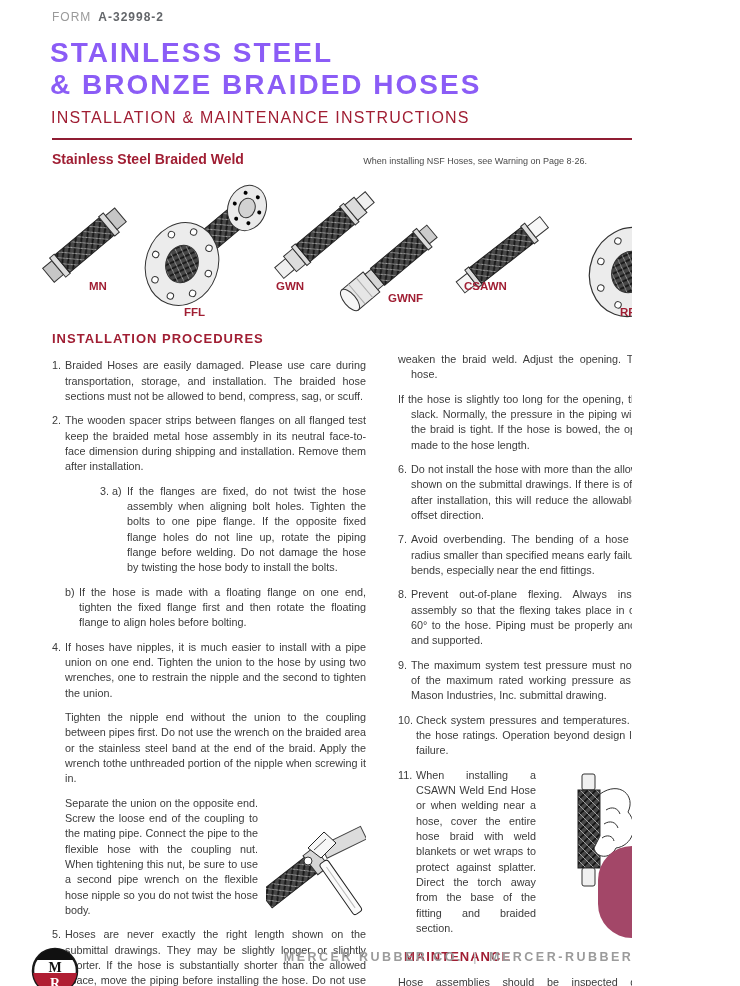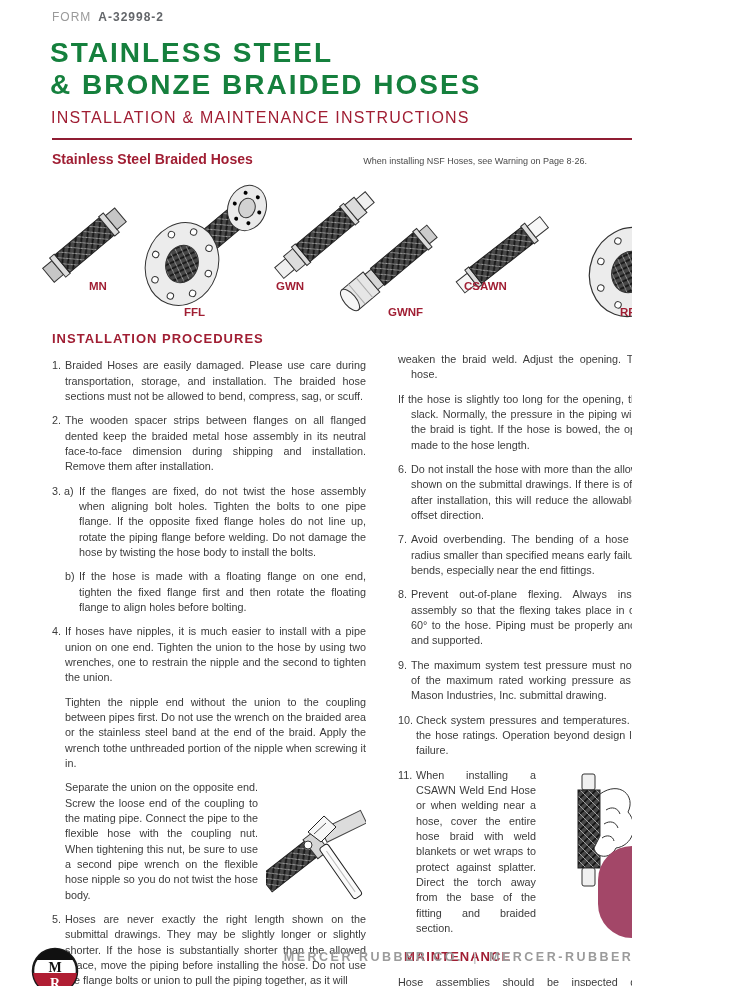--- a/index.html
+++ b/index.html
@@ -3,43 +3,43 @@
 <meta charset="utf-8">
 <style>
   html,body{margin:0;padding:0;background:#ffffff;}
   .page{position:relative;width:632px;height:986px;background:#fff;overflow:hidden;
         font-family:"Liberation Sans",sans-serif;color:#3b3b3b;}
 
   
   .form-line{position:absolute;left:52px;top:10px;font-size:12px;letter-spacing:1px;color:#9a9a9a;}
   .form-num{color:#63666a;font-weight:bold;margin-left:7px;}
   .title{position:absolute;left:50px;top:37px;margin:0;font-size:28px;line-height:1.14;
-         font-weight:bold;letter-spacing:2px;color:#15803d;}
+         font-weight:bold;letter-spacing:2px;color:#8b5cf6;}
   .subtitle{position:absolute;left:51px;top:109px;font-size:16px;font-weight:normal;
             letter-spacing:1.2px;color:#A01E33;}
   .rule{position:absolute;left:52px;top:138px;width:638px;height:2px;background:#8f1d33;}
   .section-heading{position:absolute;left:52px;top:151px;font-size:14px;font-weight:bold;color:#A01E33;}
   .nsf-note{position:absolute;right:45px;top:156px;font-size:9px;color:#4a4a4a;}
 
   
   .figures{position:absolute;left:0;top:180px;width:740px;height:148px;}
   .fig-label{position:absolute;font-size:11.5px;font-weight:bold;color:#A01E33;}
   .lbl-mn{left:52px;top:100px;padding-left:37px;}   .lbl-ffl{left:184px;top:126px;}
-  .lbl-gwn{left:276px;top:100px;} .lbl-gwnf{left:352px;top:126px;padding-left:36px;}
+  .lbl-gwn{left:276px;top:100px;} .lbl-gwnf{left:352px;top:112px;padding-left:36px;}
   .lbl-csawn{left:464px;top:100px;} .lbl-rffl{left:620px;top:126px;}
 
   
   .col{position:absolute;font-size:10.8px;line-height:1.42;text-align:justify;}
   .col-left{left:52px;top:330px;width:314px;}
   .col-right{left:398px;top:352px;width:308px;}
   .proc-heading{font-size:13px;font-weight:bold;letter-spacing:1px;color:#A01E33;
                 margin:0 0 10px 0;text-align:left;}
   .item{position:relative;padding-left:13px;margin-bottom:9px;}
   .item .num{position:absolute;left:0;top:0;}
-  .item.sub3{padding-left:27px;}
+  .item.sub3{padding-left:27px;margin-left:48px;}
   .item.subB{margin-left:13px;padding-left:14px;}
   .item.wide{padding-left:18px;}
   .cont{padding-left:13px;margin-bottom:9px;}
   .hang{padding-left:13px;text-indent:-13px;margin-bottom:9px;}
   .float-fig{float:right;margin:2px 0 2px 8px;}
   .maint-heading{font-size:13px;font-weight:bold;letter-spacing:1px;color:#A01E33;
                  margin:12px 0 8px 6px;text-align:left;clear:both;}
 
   
   .footer{position:absolute;left:52px;top:944px;width:664px;display:flex;
@@ -60,21 +60,21 @@
 
   <div class="form-line">
     <span>FORM</span><span class="form-num">A-32998-2</span>
   </div>
   <h1 class="title">
     <span>STAINLESS STEEL</span><br>
     <span>&amp; BRONZE BRAIDED HOSES</span>
   </h1>
   <div class="subtitle">INSTALLATION &amp; MAINTENANCE INSTRUCTIONS</div>
   <div class="rule"></div>
-  <div class="section-heading">Stainless Steel Braided Hoses</div>
+  <div class="section-heading">Stainless Steel Braided Weld</div>
   <div class="nsf-note">When installing NSF Hoses, see Warning on Page 8·26.</div>
 
   <div class="figures">
     <svg width="740" height="148" viewBox="0 0 740 148">
       <defs>
         <pattern id="braid" width="8" height="8" patternUnits="userSpaceOnUse">
           <rect width="8" height="8" fill="#474747"></rect>
           <path d="M0,8 L8,0" stroke="#141414" stroke-width="1.8"></path>
           <path d="M0,0 L8,8" stroke="#9f9f9f" stroke-width="1"></path>
         </pattern>
@@ -191,21 +191,21 @@
 
   <div class="col col-left">
     <div class="proc-heading">INSTALLATION PROCEDURES</div>
 
     <div class="item">
       <span class="num">1.</span>
       <span>Braided Hoses are easily damaged. Please use care during transportation, storage, and installation. The braided hose sections must not be allowed to bend, compress, sag, or scuff.</span>
     </div>
     <div class="item">
       <span class="num">2.</span>
-      <span>The wooden spacer strips between flanges on all flanged dented keep the braided metal hose assembly in its neutral face-to-face dimension during shipping and installation. Remove them after installation.</span>
+      <span>The wooden spacer strips between flanges on all flanged test keep the braided metal hose assembly in its neutral face-to-face dimension during shipping and installation. Remove them after installation.</span>
     </div>
     <div class="item sub3">
       <span class="num">3. a)</span>
       <span>If the flanges are fixed, do not twist the hose assembly when aligning bolt holes. Tighten the bolts to one pipe flange. If the opposite fixed flange holes do not line up, rotate the piping flange before welding. Do not damage the hose by twisting the hose body to install the bolts.</span>
     </div>
     <div class="item subB">
       <span class="num">b)</span>
       <span>If the hose is made with a floating flange on one end, tighten the fixed flange first and then rotate the floating flange to align holes before bolting.</span>
     </div>
     <div class="item">

